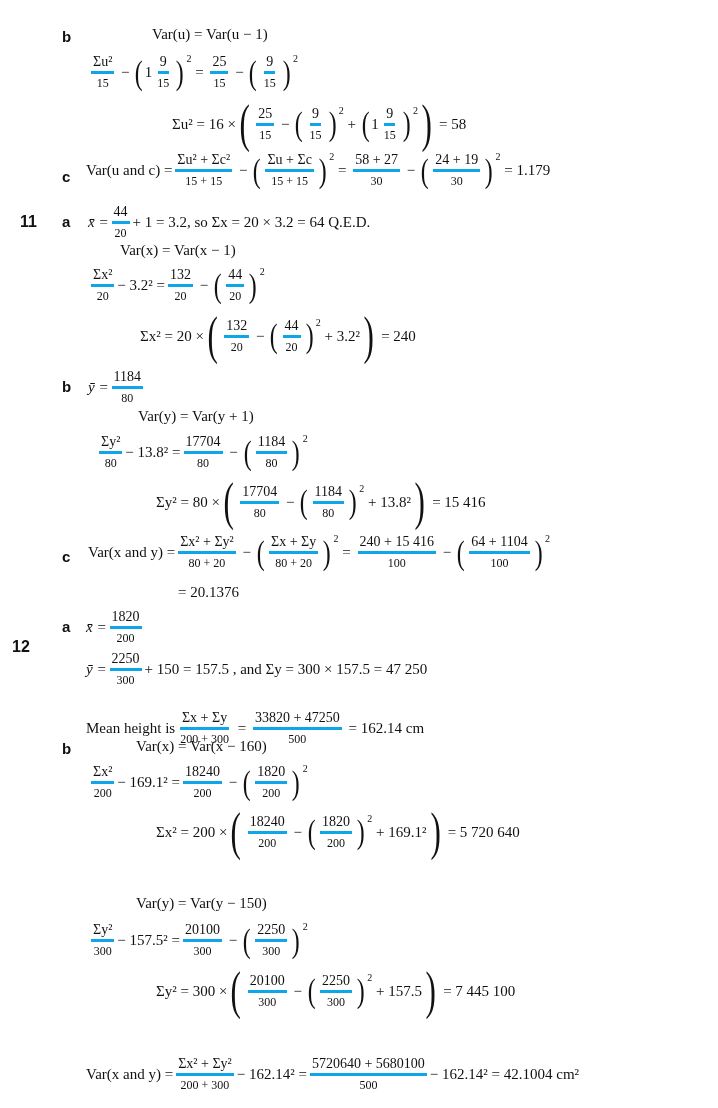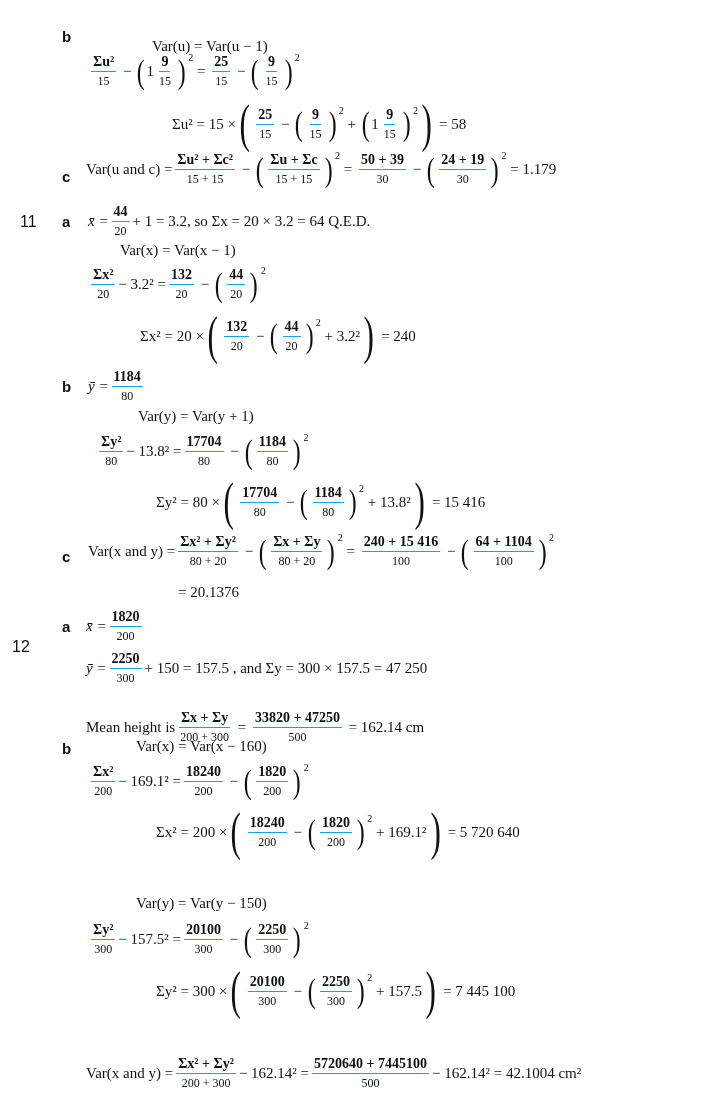--- a/index.html
+++ b/index.html
@@ -1,34 +1,34 @@
 <!DOCTYPE html>
 <html><head>
 <meta charset="utf-8">
 <style>
   html, body { margin:0; padding:0; background:#ffffff; }
   body { width:718px; height:1108px; position:relative; overflow:hidden;
          font-family:"DejaVu Serif", "Liberation Serif", serif; color:#111; font-size:14px; }
   .line { position:absolute; display:flex; align-items:center; white-space:nowrap; }
-  .qnum { position:absolute; font-family:"Liberation Sans", sans-serif; font-weight:normal; font-size:16px;text-align:center; }
+  .qnum { position:absolute; font-family:"Liberation Sans", sans-serif; font-weight:bold; font-size:16px;text-align:center; }
   .plabel { position:absolute; font-family:"Liberation Sans", sans-serif; font-weight:bold; font-size:15px; }
   .m { font-family:"Liberation Serif", serif; font-size:15px; }
   .it { font-style:italic; }
   .frac { display:inline-flex; flex-direction:column; align-items:center; vertical-align:middle; margin:0 3px; }
-  .frac .num { padding:0 2px; border-bottom:1px solid #0ea5e9; line-height:19px; font-size:14px;font-weight:bold; }
+  .frac .num { padding:0 2px; border-bottom:3px solid #0ea5e9; line-height:19px; font-size:14px; }
   .frac .den { padding:0 2px; line-height:19px; font-size:12px; }
   .paren { font-size:34px; font-weight:100; line-height:1; transform:scaleX(0.7); display:inline-block; }
   .bigparen { font-size:52px; font-weight:100; line-height:1; transform:scaleX(0.6); display:inline-block; }
   .supo { font-size:10px; position:relative; top:-14px; margin-left:1px; }
 </style>
 </head>
 <body>
 
 <span class="plabel" style="left:62px;top:28px;">b</span>
-<div class="line m" style="left:152px;top:26px;margin-top:12px;">
+<div class="line m" style="left:152px;top:26px;">
   <span>Var(u) = Var(u − 1)</span>
 </div>
 <div class="line m" style="left:88px;top:52px;">
   <span class="frac">
       <span class="num">Σu²</span>
       <span class="den">15</span>
     </span>
   <span>&nbsp;−&nbsp;</span>
     <span class="paren">(</span>
     <span>1</span>
@@ -46,21 +46,21 @@
   <span>&nbsp;−&nbsp;</span>
     <span class="paren">(</span>
   <span class="frac">
       <span class="num">9</span>
       <span class="den">15</span>
     </span>
     <span class="paren">)</span>
     <span class="supo">2</span>
 </div>
 <div class="line m" style="left:172px;top:98px;">
-  <span>Σu² = 15 ×</span>
+  <span>Σu² = 16 ×</span>
     <span class="bigparen">(</span>
   <span class="frac">
       <span class="num">25</span>
       <span class="den">15</span>
     </span>
   <span>&nbsp;−&nbsp;</span>
     <span class="paren">(</span>
   <span class="frac">
       <span class="num">9</span>
       <span class="den">15</span>
@@ -91,21 +91,21 @@
   <span>&nbsp;−&nbsp;</span>
     <span class="paren">(</span>
   <span class="frac">
       <span class="num">Σu + Σc</span>
       <span class="den">15 + 15</span>
     </span>
     <span class="paren">)</span>
     <span class="supo">2</span>
   <span>&nbsp;=&nbsp;</span>
   <span class="frac">
-      <span class="num">50 + 39</span>
+      <span class="num">58 + 27</span>
       <span class="den">30</span>
     </span>
   <span>&nbsp;−&nbsp;</span>
     <span class="paren">(</span>
   <span class="frac">
       <span class="num">24 + 19</span>
       <span class="den">30</span>
     </span>
     <span class="paren">)</span>
     <span class="supo">2</span>
@@ -374,17 +374,17 @@
 </div>
 
 <div class="line m" style="left:86px;top:1054px;">
   <span>Var(x and y) =</span>
   <span class="frac">
       <span class="num">Σx² + Σy²</span>
       <span class="den">200 + 300</span>
     </span>
   <span>− 162.14² =</span>
   <span class="frac">
-      <span class="num">5720640 + 7445100</span>
+      <span class="num">5720640 + 5680100</span>
       <span class="den">500</span>
     </span>
   <span>− 162.14²  = 42.1004 cm²</span>
 </div>
 
 </body></html>

